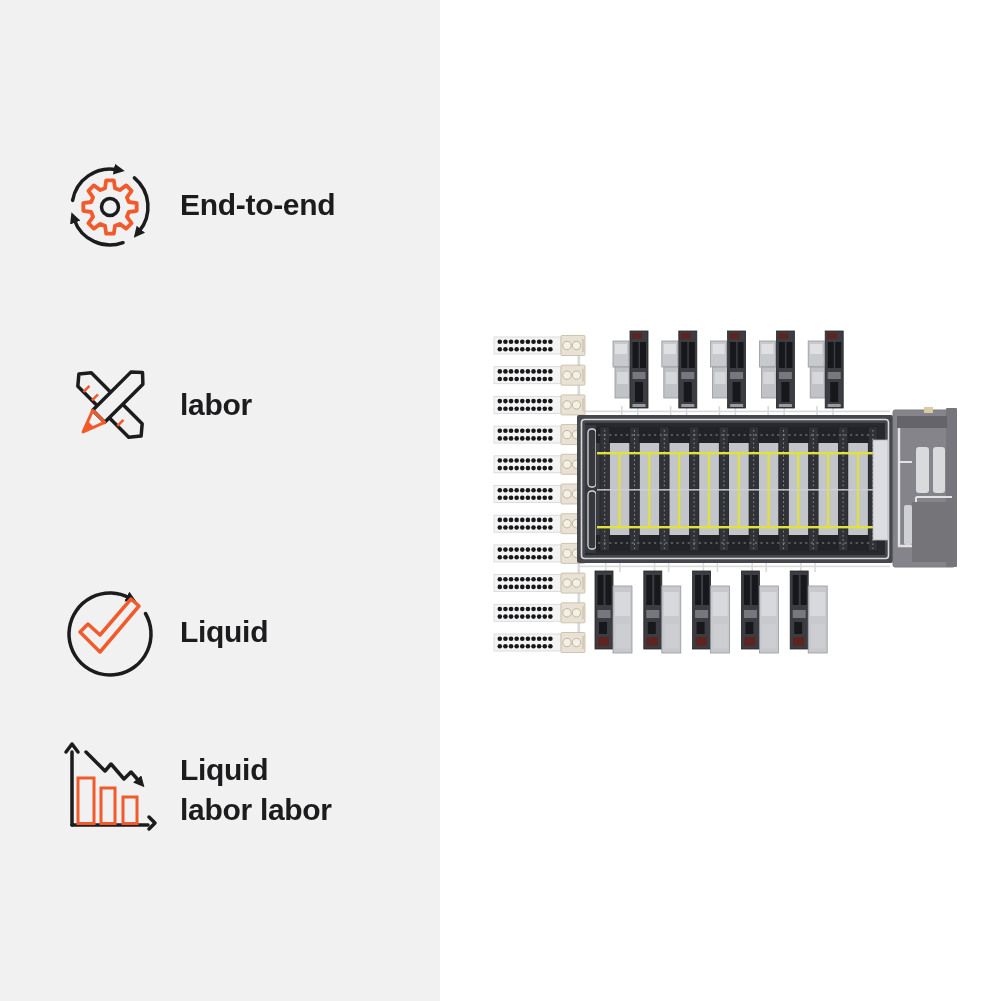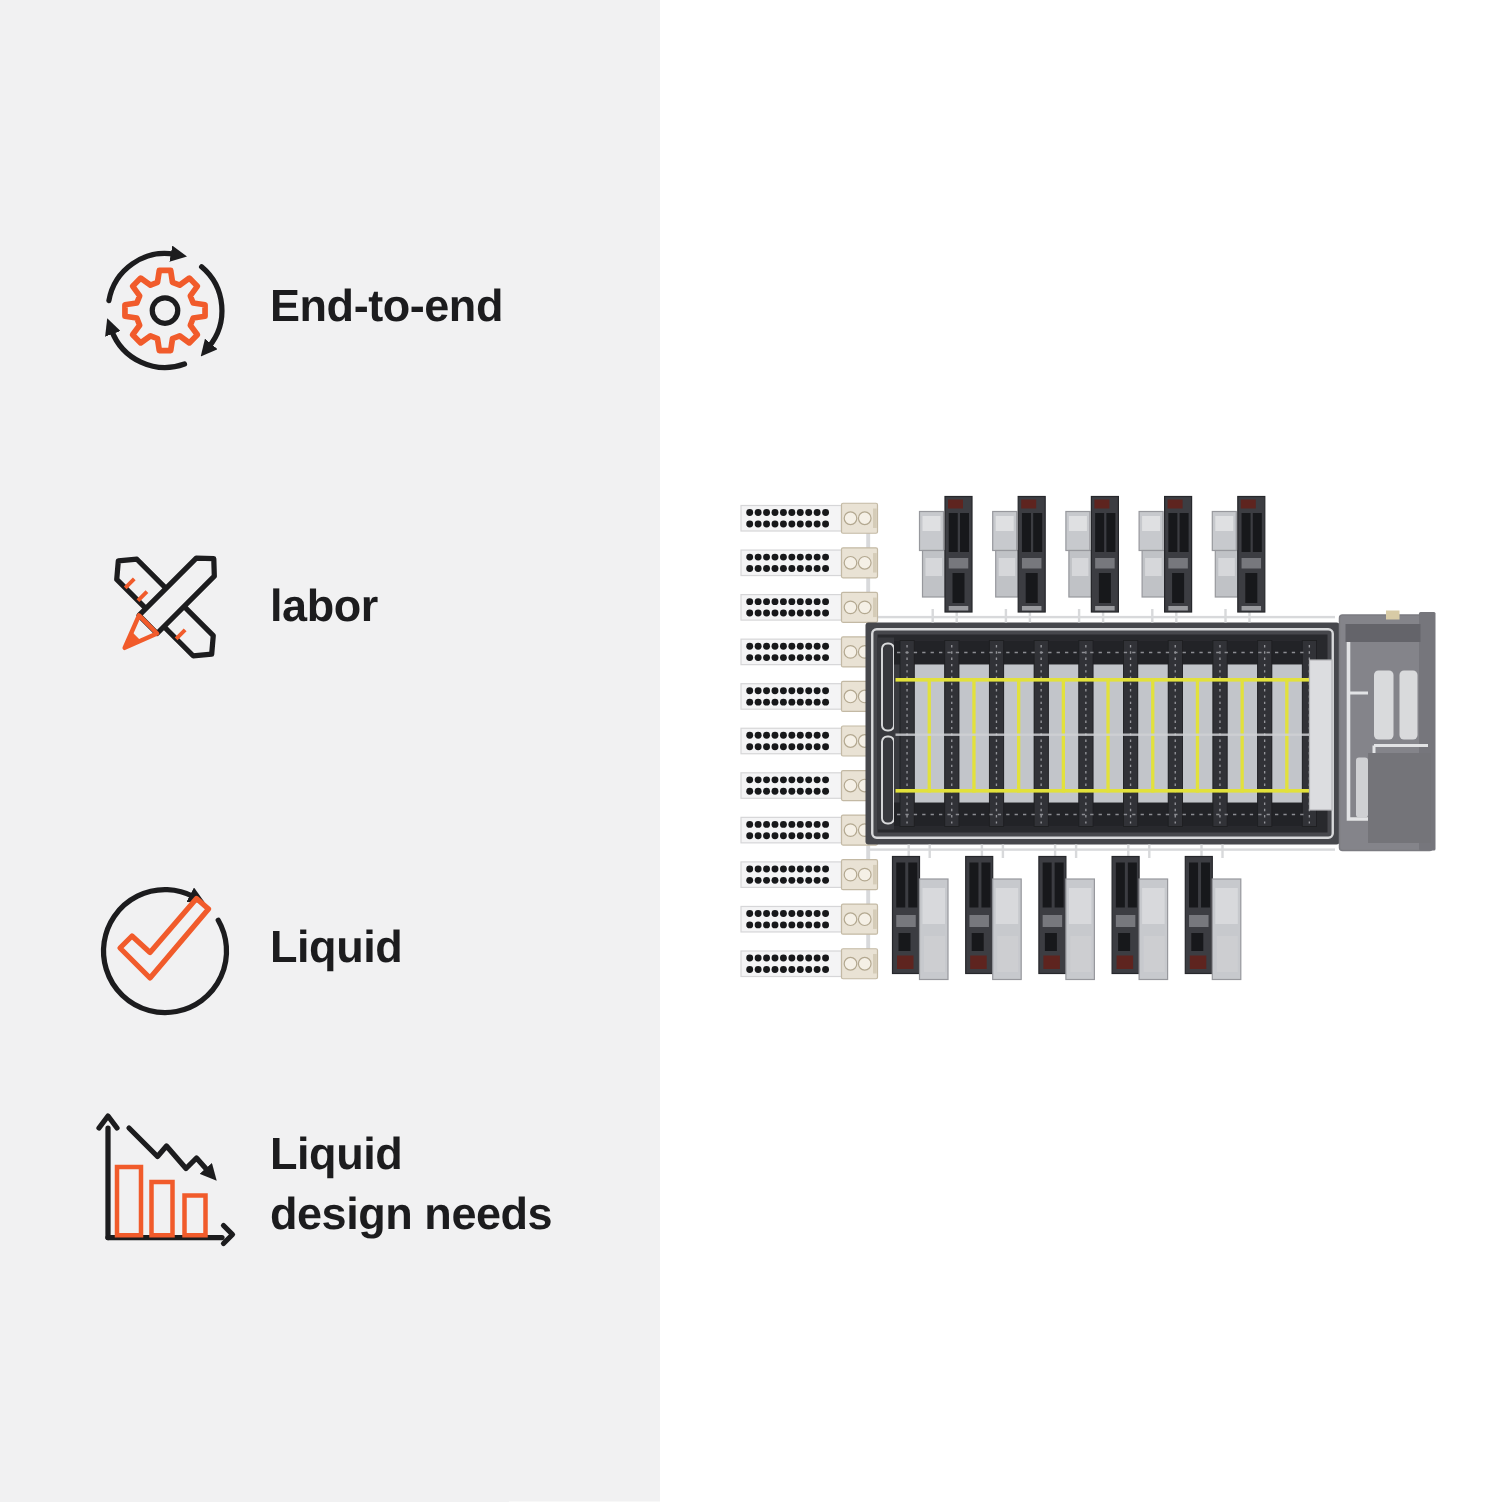--- a/index.html
+++ b/index.html
@@ -102,21 +102,21 @@
       <path d="M89,77 L95,83 L89,89" class="blk" stroke-width="3" stroke-linejoin="round"></path>
       <g class="org" stroke-width="3">
         <rect x="18" y="38" width="16" height="45.5"></rect>
         <rect x="41" y="48" width="14" height="35.5"></rect>
         <rect x="63" y="57" width="14" height="26.5"></rect>
       </g>
       <path d="M26,12 L45,31 L51,24 L64,39 L71,32 L79,41" class="blk" stroke-width="3" stroke-linejoin="round" marker-end="url(#arrw)"></path>
     </svg>
     <div class="ftext">
       <span>Liquid</span>
-      <span>design needs</span>
+      <span>labor labor</span>
     </div>
   </div>
 
 </div>
 
 <div class="illus-wrap">
   <svg id="illus" viewBox="485 320 495 350">
       <rect x="577.5" y="340" width="2.6" height="302" fill="#d8d9db"></rect>
       <rect x="580" y="410.6" width="310" height="1.6" fill="#d8d9db"></rect>
       <rect x="580" y="565.6" width="310" height="1.6" fill="#d8d9db"></rect>

